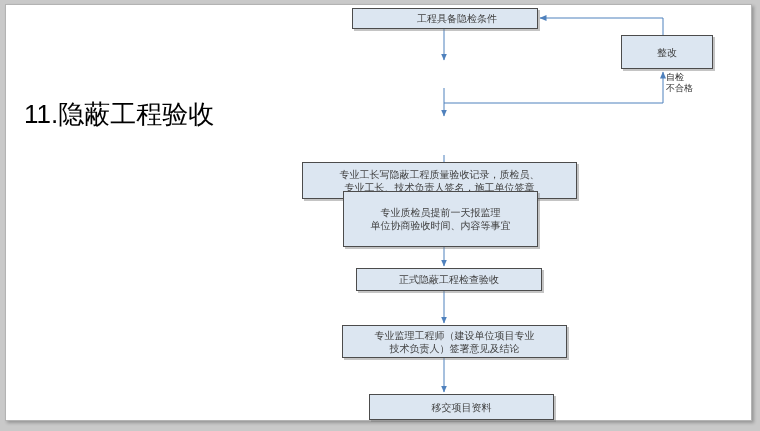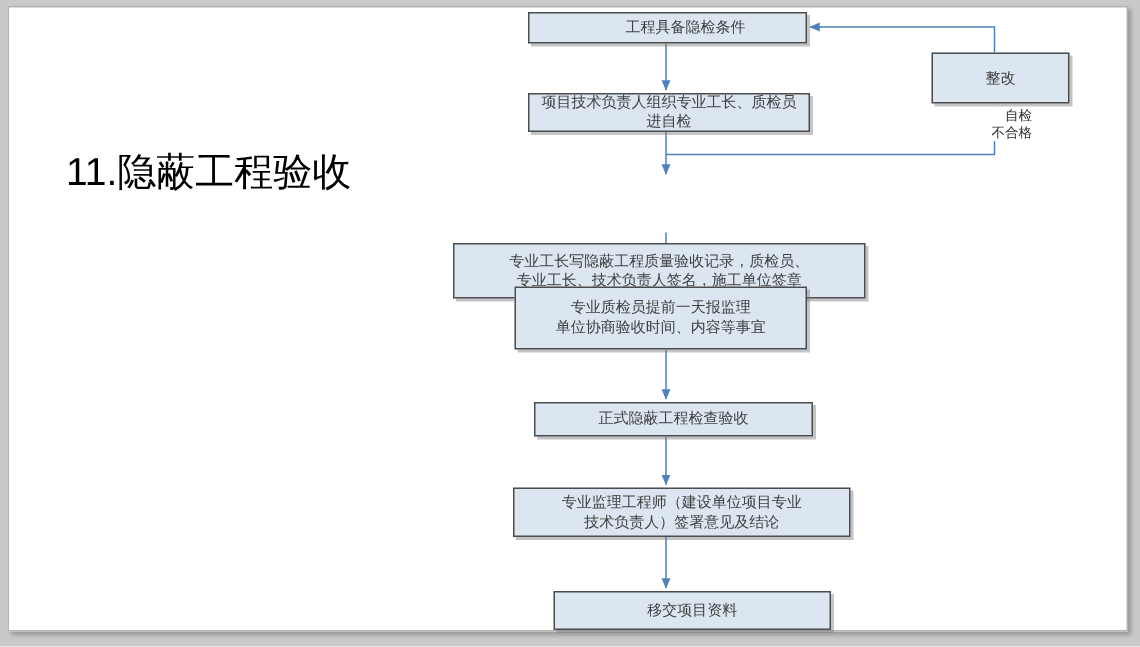--- a/index.html
+++ b/index.html
@@ -14,40 +14,39 @@
     position:absolute;left:5px;top:4px;width:747px;height:417px;
     background:#ffffff;
     border:1px solid #b3b3b3;
     box-shadow:2px 2px 3px rgba(0,0,0,0.25);
     box-sizing:border-box;
   }
   .slide-title{
     position:absolute;left:18px;top:94px;
     font-size:26px;line-height:30px;color:#000000;
     white-space:nowrap;
-    margin-left:20px;
   }
   .connectors{
     position:absolute;left:0;top:0;width:760px;height:431px;
     pointer-events:none;
   }
   .node{
     position:absolute;
     display:flex;align-items:center;justify-content:center;
     text-align:center;
     background:#dce6f1;
     border:1px solid #4c4c4c;
     box-shadow:2px 2px 0 rgba(125,125,125,0.45);
     box-sizing:border-box;
     font-size:10px;line-height:13px;color:#3f3f3f;
   }
   .node .txt{white-space:pre-line;}
   .branch-label{
-    position:absolute;left:638px;top:72px;width:50px;
-    text-align:right;
+    position:absolute;left:666px;top:72px;width:50px;
+    text-align:left;
     font-size:9px;line-height:11px;color:#2b2b2b;
     background:#ffffff;
     white-space:pre-line;
   }
 </style>
 </head>
 <body>
 
 <div class="stage">
   <div class="slide">
@@ -76,31 +75,27 @@
     <span class="txt">工程具备隐检条件</span>
   </div>
 
   <div class="node" style="left:621px;top:35px;width:92px;height:34px;">
     <span class="txt">整改</span>
   </div>
 
   <div class="branch-label">自检
 不合格</div>
 
-  <div class="node" style="left:352px;top:62px;width:188px;height:26px;">
-    <span class="txt">项目技术负责人组织专业工长、质检员
-进自检</span>
-  </div>
 
   <div class="node" style="left:302px;top:118px;width:275px;height:37px;margin-top:44px;">
     <span class="txt">专业工长写隐蔽工程质量验收记录，质检员、
 专业工长、技术负责人签名，施工单位签章</span>
   </div>
 
-  <div class="node" style="left:343px;top:191px;width:195px;height:42px;">
+  <div class="node" style="left:343px;top:191px;width:195px;height:56px;">
     <span class="txt">专业质检员提前一天报监理
 单位协商验收时间、内容等事宜</span>
   </div>
 
   <div class="node" style="left:356px;top:268px;width:186px;height:23px;">
     <span class="txt">正式隐蔽工程检查验收</span>
   </div>
 
   <div class="node" style="left:342px;top:325px;width:225px;height:33px;">
     <span class="txt">专业监理工程师（建设单位项目专业

